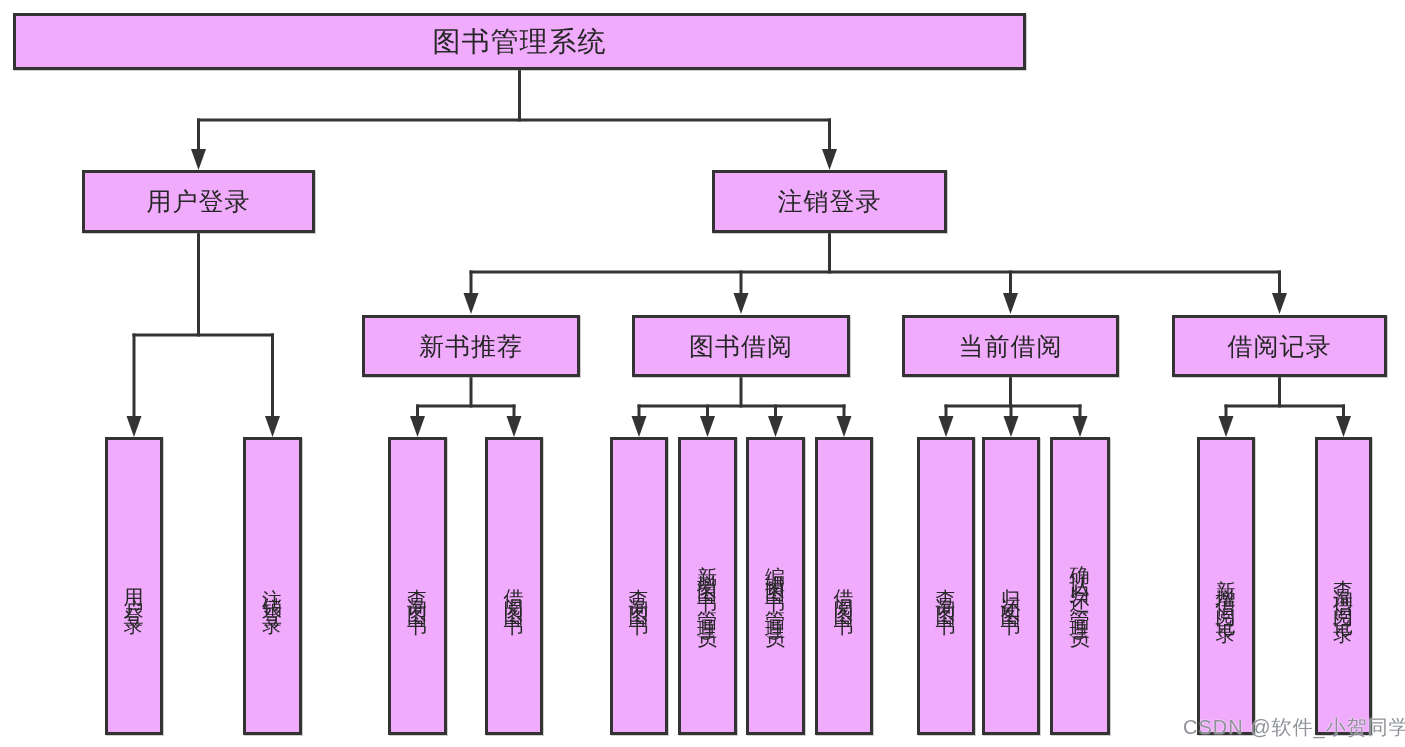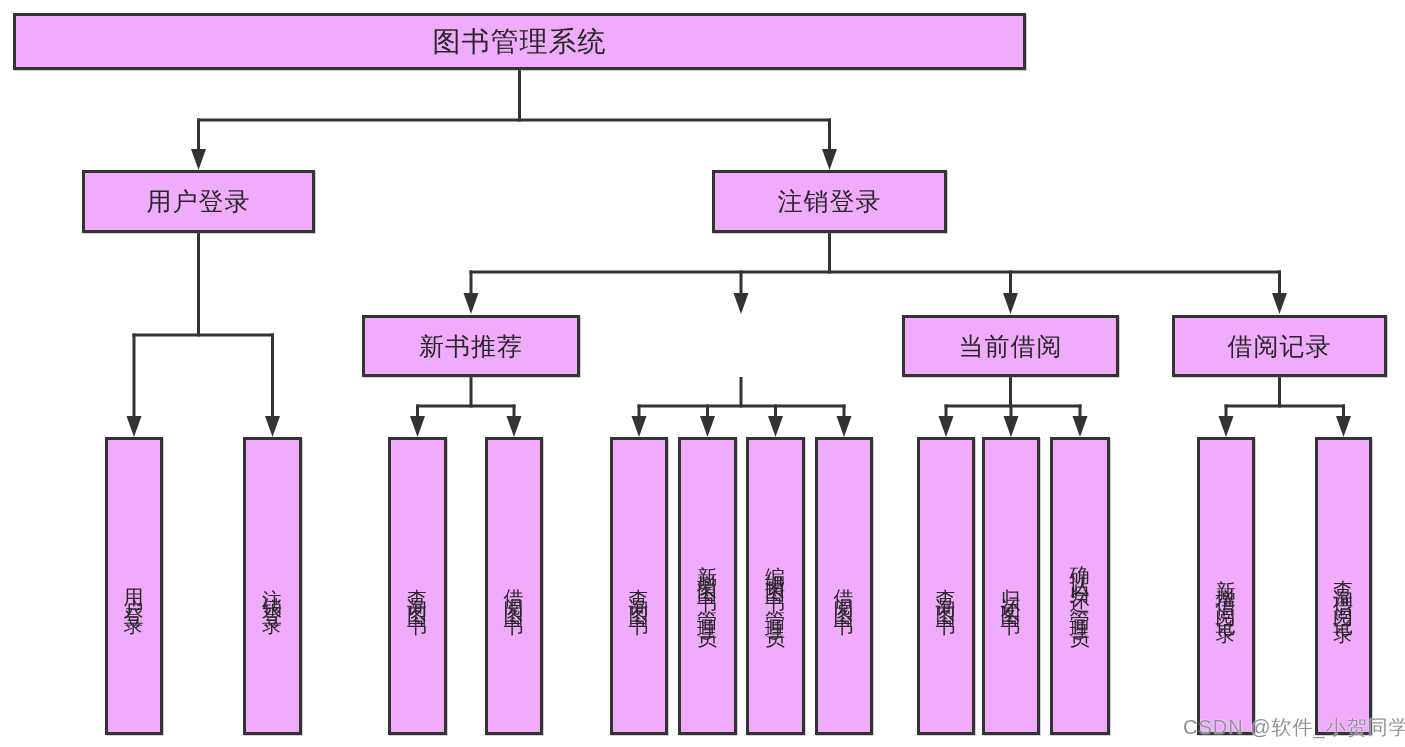--- a/index.html
+++ b/index.html
@@ -131,20 +131,23 @@
   <div class="node" style="left:82px;top:170px;width:233px;height:63px">
     <span class="hlabel">用户登录</span>
   </div>
   <div class="node" style="left:712px;top:170px;width:235px;height:63px">
     <span class="hlabel">注销登录</span>
   </div>
 
   <div class="node" style="left:362px;top:315px;width:218px;height:62px">
     <span class="hlabel">新书推荐</span>
   </div>
+  <div class="node" style="left:632px;top:315px;width:218px;height:62px">
+    <span class="hlabel">图书借阅</span>
+  </div>
   <div class="node" style="left:902px;top:315px;width:217px;height:62px">
     <span class="hlabel">当前借阅</span>
   </div>
   <div class="node" style="left:1172px;top:315px;width:215px;height:62px">
     <span class="hlabel">借阅记录</span>
   </div>
 
   <div class="node leaf" style="left:105px;top:437px;width:58px;height:298px">
     <span class="vlabel">用户登录</span>
   </div>

